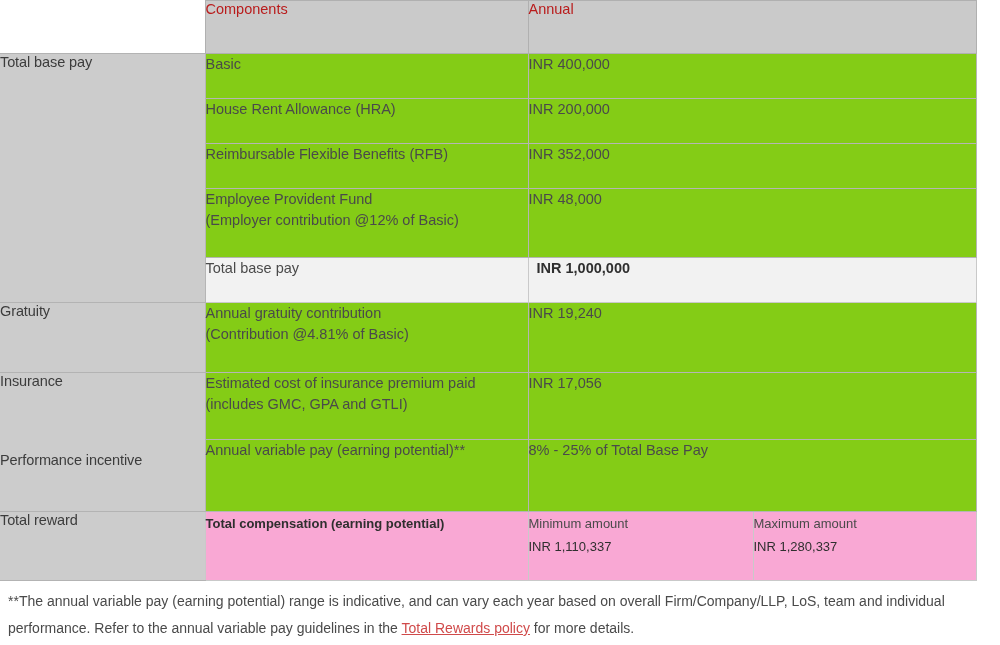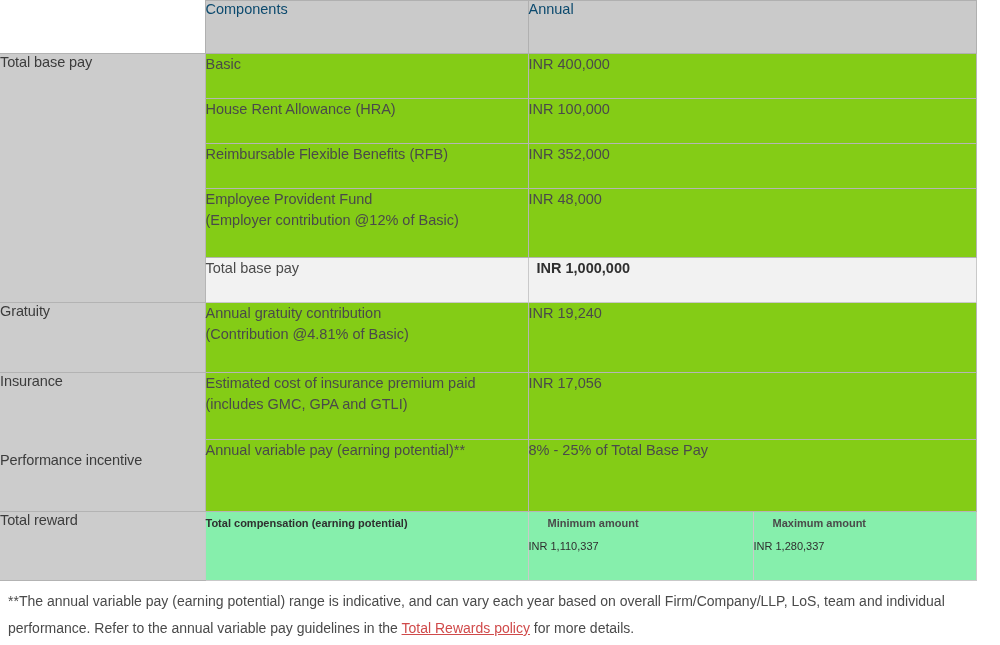--- a/index.html
+++ b/index.html
@@ -59,21 +59,21 @@
     background: #ffffff;
     border: none;
   }
 
   .hdr-cell {
     background: #cacaca;
     border: 1px solid #b0b0b0;
     padding: 18px 0 18px 14px;
     font-size: 14.5px;
     font-weight: bold;
-    color: #0c4a6e;
+    color: #b91c1c;
     height: 53px;
     box-sizing: border-box;
     vertical-align: middle;
   }
 
   .body-cell {
     background: #84cc16;
     border: 1px solid #b5b5b5;
     padding: 14px 10px 14px 14px;
     font-size: 14.5px;
@@ -86,29 +86,29 @@
     border: 1px solid #c9c9c9;
     border-left: 1px solid #b5b5b5;
     padding: 14px 10px 14px 14px;
     font-size: 14.5px;
     line-height: 21px;
     color: #4a4a4a;
   }
   .sub-cell.bold { font-weight: bold; color: #2f2f2f; padding-left: 8px; }
 
   .total-cell {
-    background: #86efac;
+    background: #f9a8d4;
     border: 1px solid #c9c9c9;
     padding: 16px 10px 16px 14px;
-    font-size: 11px;
+    font-size: 13px;
     line-height: 23px;
     color: #4a4a4a;
   }
   .total-cell.bold { font-weight: bold; color: #2f2f2f; }
-  .total-cell .amt-label { display: block; color: #4a4a4a; font-weight: bold; margin-left: 19px; }
+  .total-cell .amt-label { display: block; color: #4a4a4a; font-weight: normal; }
   .total-cell .amt-value { display: block; font-weight: normal; color: #2f2f2f; }
 
   .h-basic  { height: 44px; }
   .h-epf    { height: 68px; }
   .h-sub    { height: 44px; }
   .h-grat   { height: 69px; }
   .h-ins    { height: 66px; }
   .h-perf   { height: 71px; }
   .h-total  { height: 68px; }
 
@@ -148,21 +148,21 @@
         <td class="hdr-cell" colspan="2">Annual</td>
       </tr>
 
       <tr>
         <td class="cat-cell" rowspan="5">Total base pay</td>
         <td class="body-cell h-basic">Basic</td>
         <td class="body-cell h-basic" colspan="2">INR 400,000</td>
       </tr>
       <tr>
         <td class="body-cell h-basic">House Rent Allowance (HRA)</td>
-        <td class="body-cell h-basic" colspan="2">INR 100,000</td>
+        <td class="body-cell h-basic" colspan="2">INR 200,000</td>
       </tr>
       <tr>
         <td class="body-cell h-basic">Reimbursable Flexible Benefits (RFB)</td>
         <td class="body-cell h-basic" colspan="2">INR 352,000</td>
       </tr>
       <tr>
         <td class="body-cell h-epf">
           <span>Employee Provident Fund</span><br>
           <span>(Employer contribution @12% of Basic)</span>
         </td>

